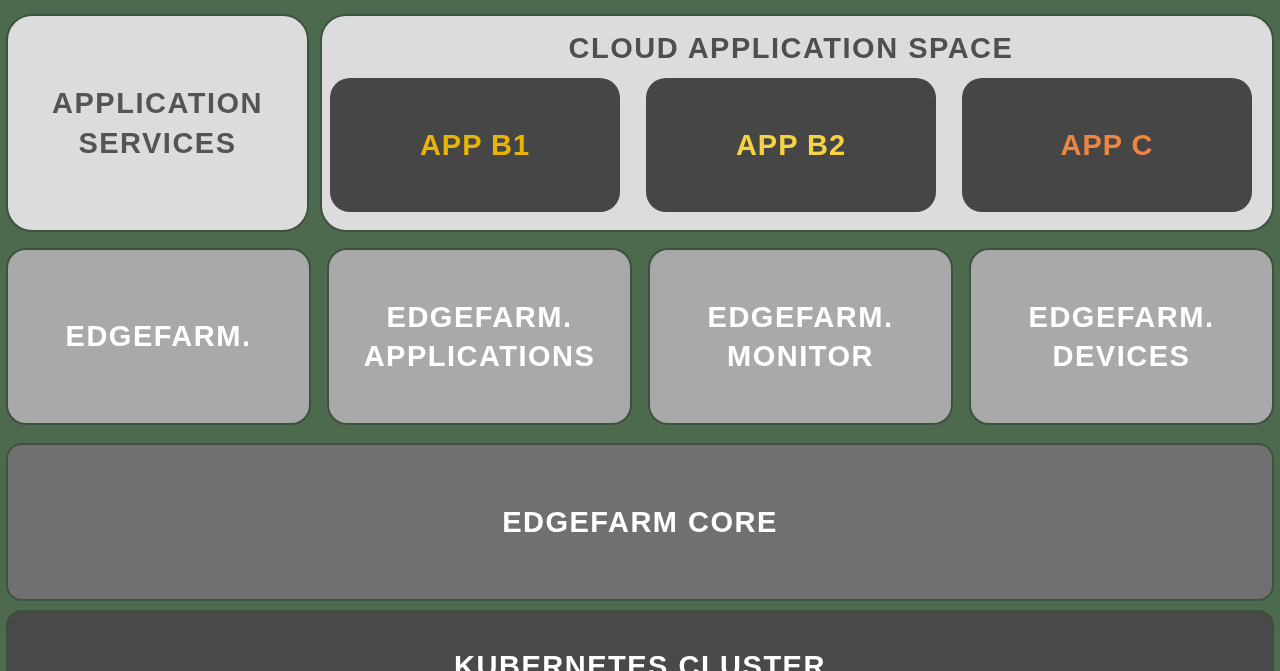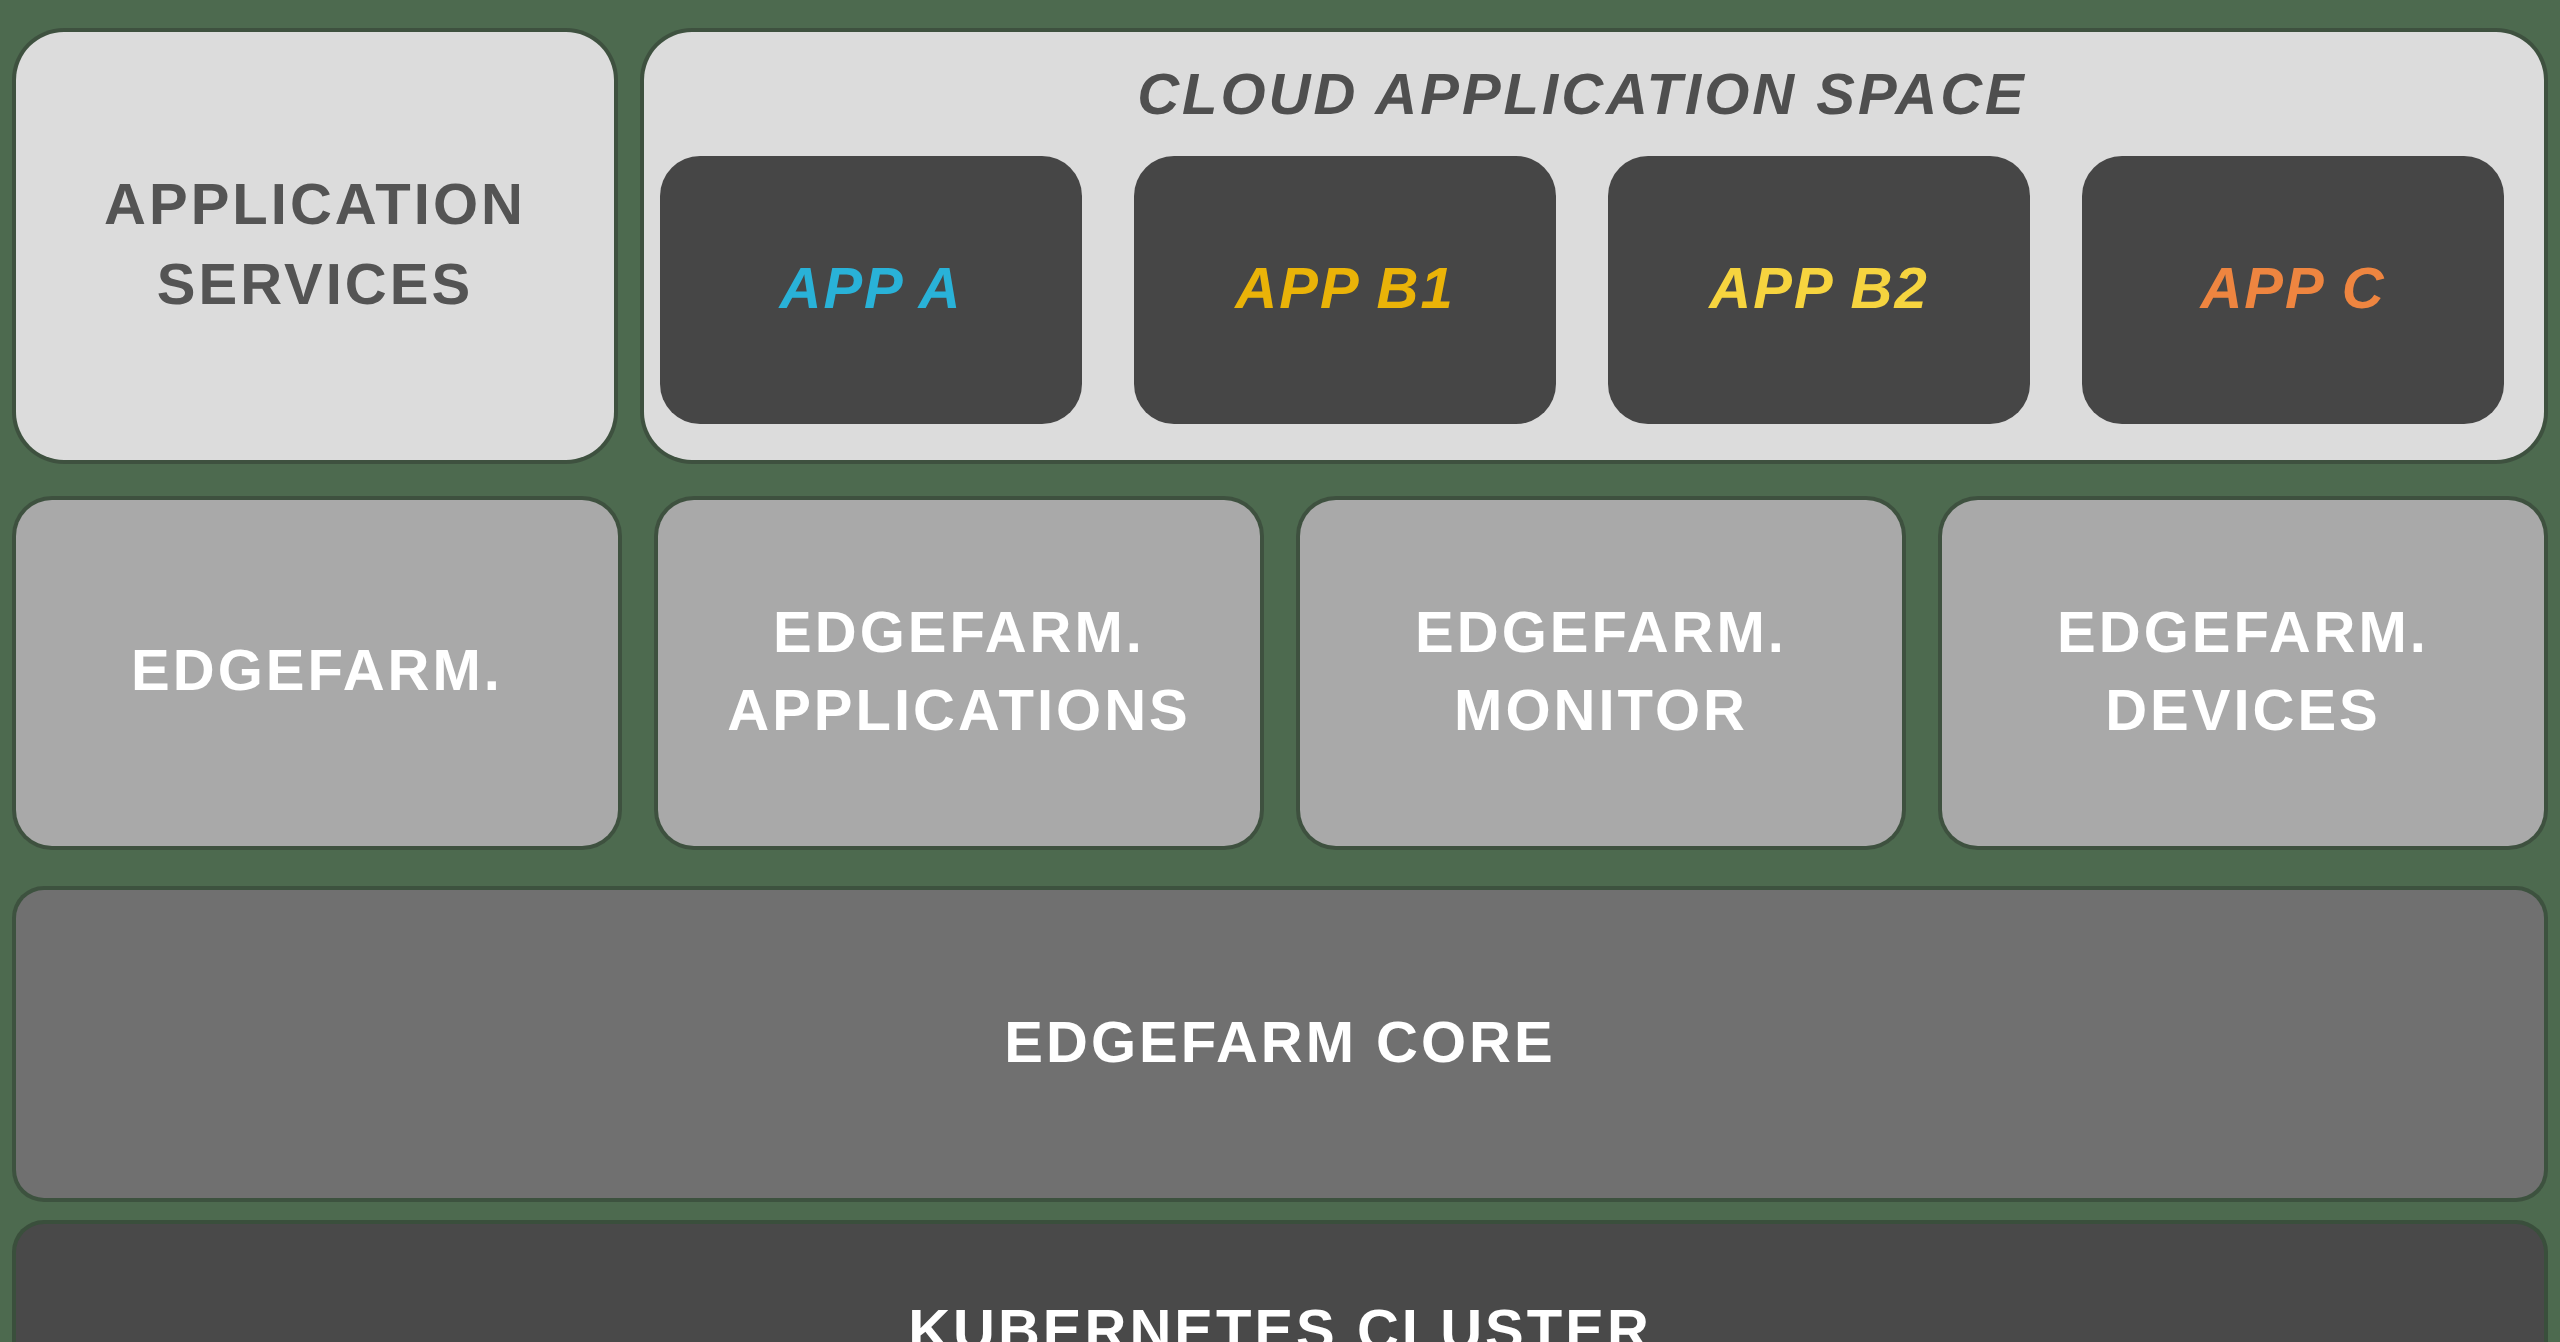--- a/index.html
+++ b/index.html
@@ -35,21 +35,20 @@
     font-size: 29px;
     letter-spacing: 1.5px;
     line-height: 1.38;
   }
 
   .cloud {
     flex: 1;
     display: flex;
     flex-direction: column;
     padding: 16px 20px 18px 8px;
-    font-style: italic;
   }
 
   .cloud-title {
     text-align: center;
     color: #4f4f4f;
     font-size: 29px;
     letter-spacing: 1.5px;
     margin-bottom: 13px;
     flex: 0 0 auto;
   }
@@ -121,23 +120,20 @@
       <div>
         <div>APPLICATION</div>
         <div>SERVICES</div>
       </div>
     </div>
 
     <div class="box-light cloud">
       <div class="cloud-title">CLOUD APPLICATION SPACE</div>
       <div class="apps">
         <div class="app-box">
-          <span style="color: rgb(41, 178, 216);">APP A</span>
-        </div>
-        <div class="app-box">
           <span style="color: #eab308;">APP B1</span>
         </div>
         <div class="app-box">
           <span style="color: rgb(246, 212, 63);">APP B2</span>
         </div>
         <div class="app-box">
           <span style="color: rgb(238, 133, 64);">APP C</span>
         </div>
       </div>
     </div>

